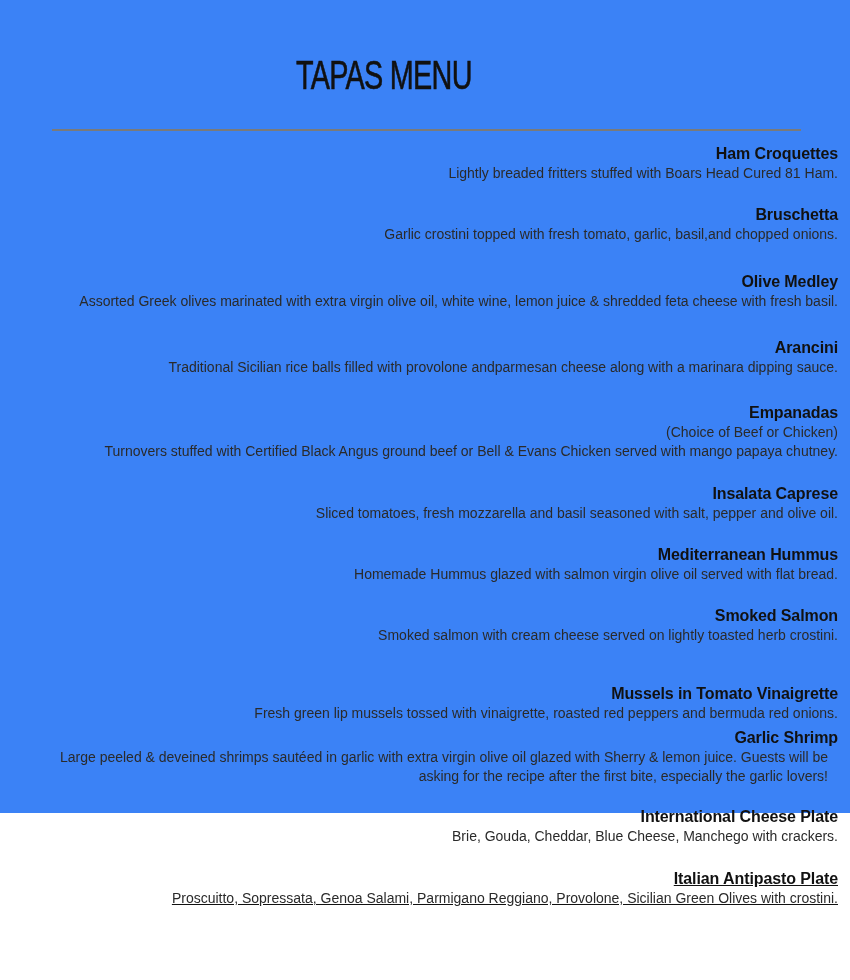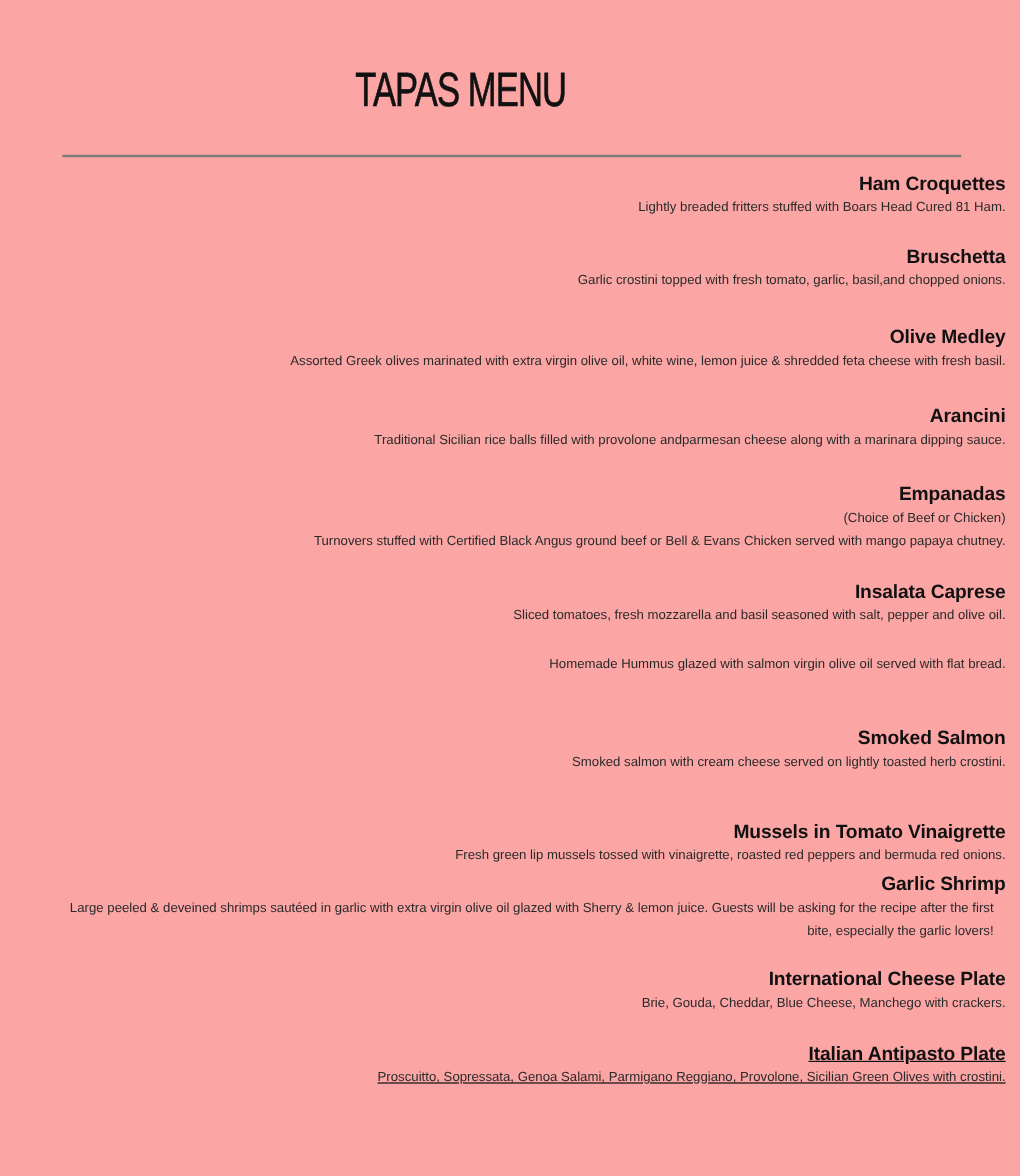--- a/index.html
+++ b/index.html
@@ -13,22 +13,22 @@
       position: relative;
       overflow: hidden;
       font-family: "Liberation Sans", sans-serif;
       color: #111111;
     }
     .page {
       position: absolute;
       left: 0;
       top: 0;
       width: 850px;
-      height: 980px;
-      background: #fca5a5;
+      height: 813px;
+      background: #3b82f6;
     }
     .title {
       position: absolute;
       left: 296px;
       top: 50px;
       height: 50px;
       font-family: "Liberation Sans", sans-serif;
       font-size: 40px;
       line-height: 50px;
       font-weight: normal;
@@ -63,21 +63,21 @@
       font-family: "Liberation Sans", sans-serif;
       font-weight: bold;
       font-size: 16px;
       line-height: 20px;
       color: #111111;
       white-space: nowrap;
       letter-spacing: -0.1px;
     }
     .item-desc {
       font-family: "Liberation Sans", sans-serif;
-      font-size: 11px;
+      font-size: 14px;
       line-height: 19px;
       color: #2a2a2a;
       white-space: nowrap;
       letter-spacing: 0px;
     }
     .item-desc.wrap {
       white-space: normal;
       width: 780px;
     }
   </style>
@@ -117,20 +117,21 @@
       <div class="item-desc">(Choice of Beef or Chicken)</div>
       <div class="item-desc">Turnovers stuffed with Certified Black Angus ground beef or Bell &amp; Evans Chicken served with mango papaya chutney.</div>
     </div>
 
     <div class="menu-item" style="top:484px;">
       <div class="item-name">Insalata Caprese</div>
       <div class="item-desc">Sliced tomatoes, fresh mozzarella and basil seasoned with salt, pepper and olive oil.</div>
     </div>
 
     <div class="menu-item" style="top:545px;">
+      <div class="item-name">Mediterranean Hummus</div>
       <div class="item-desc">Homemade Hummus glazed with salmon virgin olive oil served with flat bread.</div>
     </div>
 
     <div class="menu-item" style="top:606px;">
       <div class="item-name">Smoked Salmon</div>
       <div class="item-desc">Smoked salmon with cream cheese served on lightly toasted herb crostini.</div>
     </div>
 
     <div class="menu-item" style="top:667px;margin-top:17px;">
       <div class="item-name">Mussels in Tomato Vinaigrette</div>

